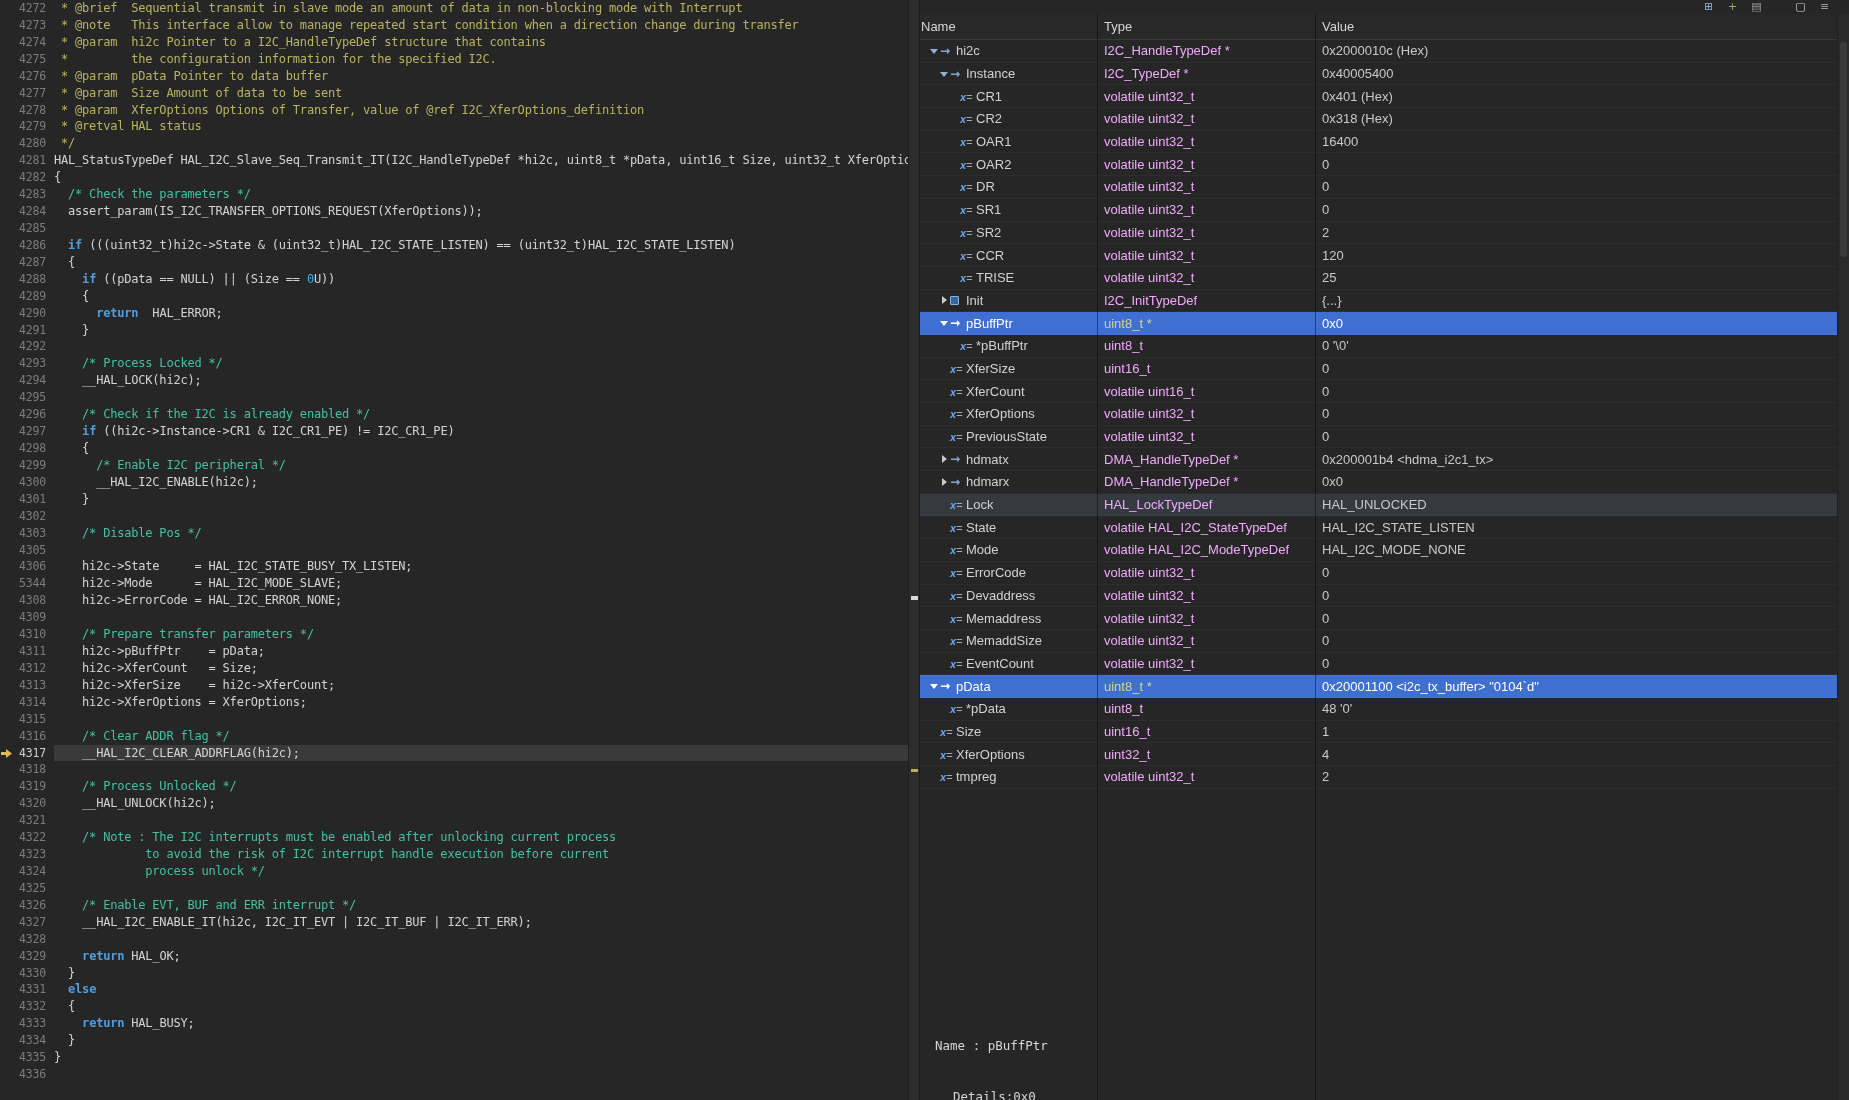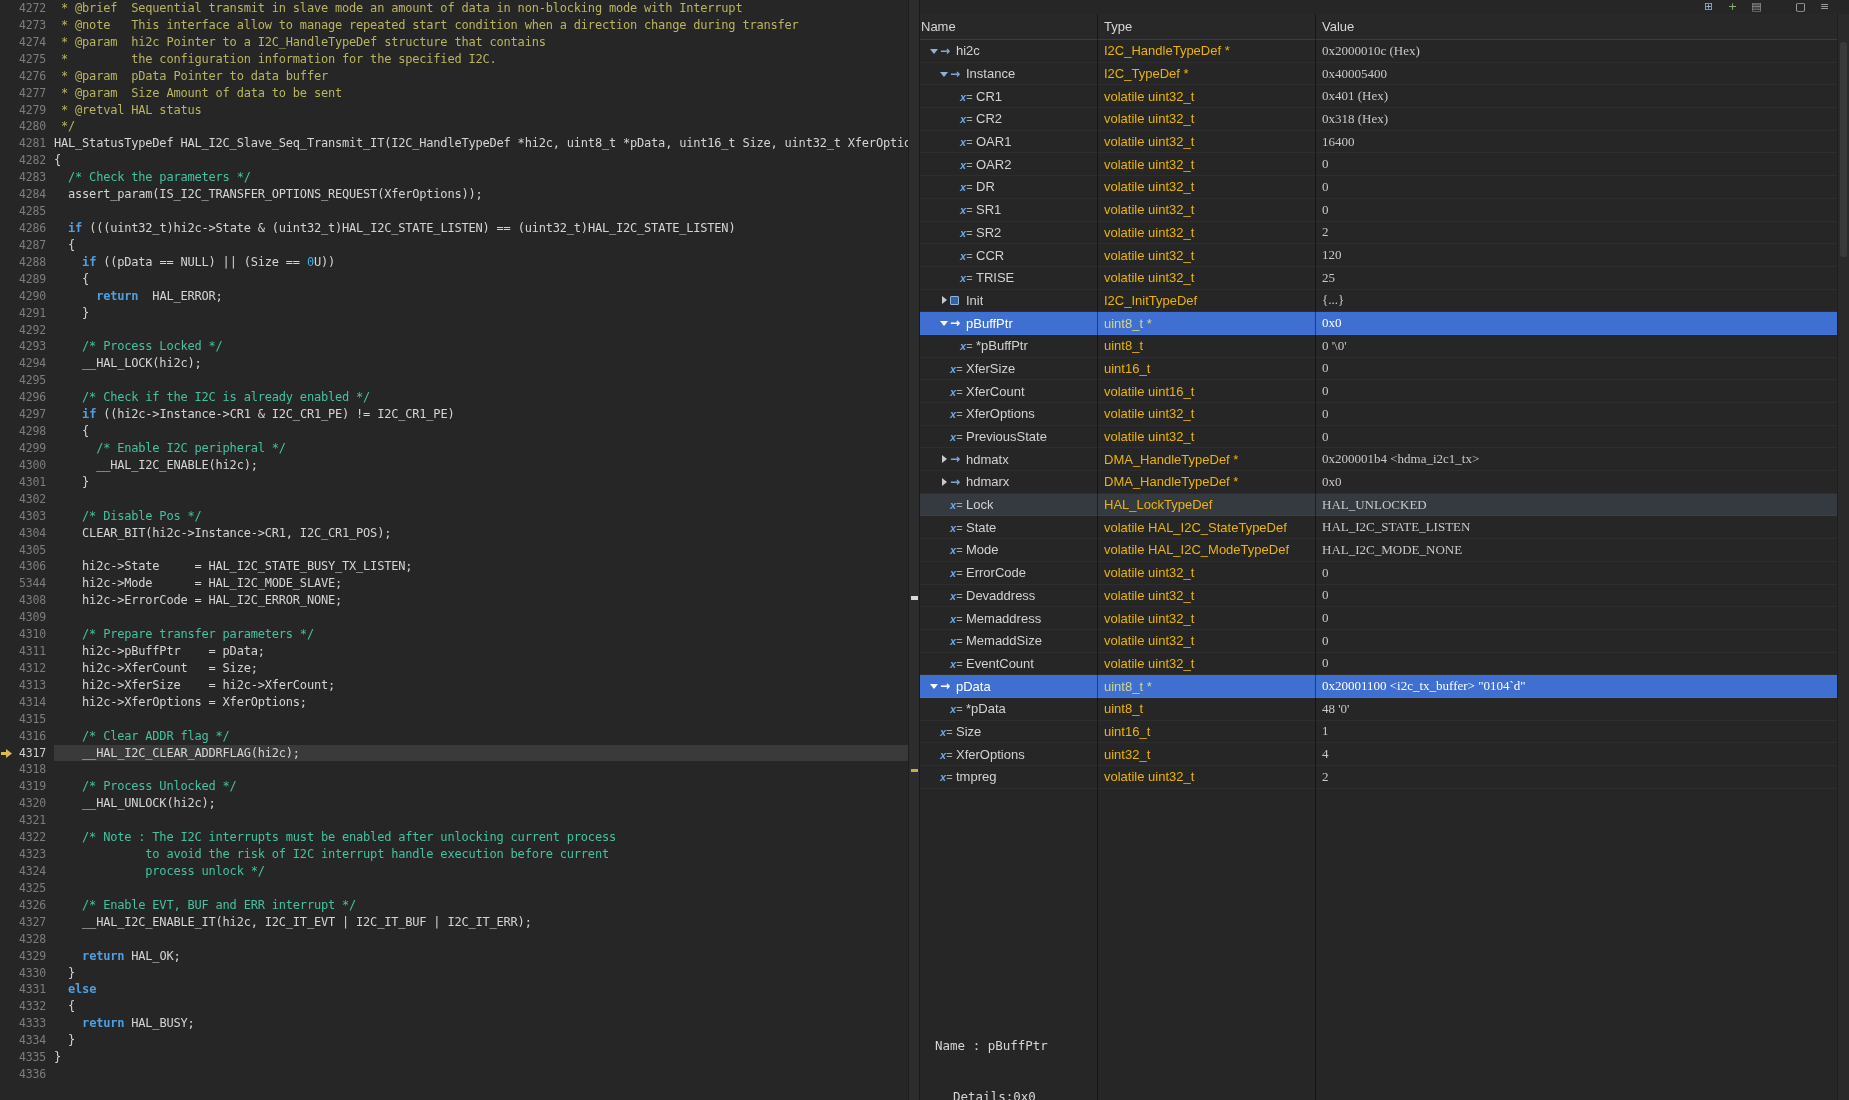--- a/index.html
+++ b/index.html
@@ -40,22 +40,22 @@
   .col-sep { position:absolute; top:14px; bottom:0; width:1px; background:rgba(0,0,0,0.45); z-index:5; }
   .col-sep.s1 { left:177px; }
   .col-sep.s2 { left:395px; }
 
   .var-rows { position:absolute; top:40px; left:0; right:12px; }
   .var-row { position:relative; height:22.7px; font-size:13px; color:#d2d2d2; border-bottom:1px solid rgba(255,255,255,0.035); }
   .var-row.selected { background:#3f6fd1; color:#ffffff; }
   .var-row.hovered  { background:#343a40; }
   .cell { display:flex; align-items:center; overflow:hidden; white-space:nowrap; }
   .cell-name  { position:absolute; left:0; top:0; bottom:0; width:177px; }
-  .cell-type  { position:absolute; left:184px; top:0; bottom:0; width:208px; color:#eab308; }
-  .cell-value { position:absolute; left:402px; top:0; bottom:0; right:4px; color:#c9c9c9;font-family:Liberation Serif, serif; }
+  .cell-type  { position:absolute; left:184px; top:0; bottom:0; width:208px; color:#f0abfc; }
+  .cell-value { position:absolute; left:402px; top:0; bottom:0; right:4px; color:#c9c9c9; }
   .var-row.selected .cell-type  { color:#d2d68c; }
   .var-row.selected .cell-value { color:#ffffff; }
 
   .tri { position:relative; width:12px; height:12px; flex:none; }
   .tri.open::after   { content:""; position:absolute; left:2px; top:4px; border-left:4px solid transparent; border-right:4px solid transparent; border-top:5px solid #8fb0d8; }
   .tri.closed::after { content:""; position:absolute; left:4px; top:2px; border-top:4px solid transparent; border-bottom:4px solid transparent; border-left:5px solid #c9c9c9; }
   .var-row.selected .tri.open::after { border-top-color:#ffffff; }
 
   .icon { width:16px; flex:none; text-align:left; }
   .icon-ptr { color:#7ea7d8; font-family:"DejaVu Sans",sans-serif; font-size:12px; font-weight:bold; }
@@ -77,20 +77,21 @@
 <div class="app">
 
   <div class="editor">
     <div class="code-lines">
         <div class="code-line"><span class="gutter-arrow"></span><span class="line-number">4272</span><span class="line-text"><span class="tok-d"> * @brief  Sequential transmit in slave mode an amount of data in non-blocking mode with Interrupt</span></span></div>
         <div class="code-line"><span class="gutter-arrow"></span><span class="line-number">4273</span><span class="line-text"><span class="tok-d"> * @note   This interface allow to manage repeated start condition when a direction change during transfer</span></span></div>
         <div class="code-line"><span class="gutter-arrow"></span><span class="line-number">4274</span><span class="line-text"><span class="tok-d"> * @param  hi2c Pointer to a I2C_HandleTypeDef structure that contains</span></span></div>
         <div class="code-line"><span class="gutter-arrow"></span><span class="line-number">4275</span><span class="line-text"><span class="tok-d"> *         the configuration information for the specified I2C.</span></span></div>
         <div class="code-line"><span class="gutter-arrow"></span><span class="line-number">4276</span><span class="line-text"><span class="tok-d"> * @param  pData Pointer to data buffer</span></span></div>
         <div class="code-line"><span class="gutter-arrow"></span><span class="line-number">4277</span><span class="line-text"><span class="tok-d"> * @param  Size Amount of data to be sent</span></span></div>
+        <div class="code-line"><span class="gutter-arrow"></span><span class="line-number">4278</span><span class="line-text"><span class="tok-d"> * @param  XferOptions Options of Transfer, value of @ref I2C_XferOptions_definition</span></span></div>
         <div class="code-line"><span class="gutter-arrow"></span><span class="line-number">4279</span><span class="line-text"><span class="tok-d"> * @retval HAL status</span></span></div>
         <div class="code-line"><span class="gutter-arrow"></span><span class="line-number">4280</span><span class="line-text"><span class="tok-d"> */</span></span></div>
         <div class="code-line"><span class="gutter-arrow"></span><span class="line-number">4281</span><span class="line-text"><span class="tok-p">HAL_StatusTypeDef HAL_I2C_Slave_Seq_Transmit_IT(I2C_HandleTypeDef *hi2c, uint8_t *pData, uint16_t Size, uint32_t XferOptions)</span></span></div>
         <div class="code-line"><span class="gutter-arrow"></span><span class="line-number">4282</span><span class="line-text"><span class="tok-p">{</span></span></div>
         <div class="code-line"><span class="gutter-arrow"></span><span class="line-number">4283</span><span class="line-text"><span class="tok-c">  /* Check the parameters */</span></span></div>
         <div class="code-line"><span class="gutter-arrow"></span><span class="line-number">4284</span><span class="line-text"><span class="tok-p">  assert_param(IS_I2C_TRANSFER_OPTIONS_REQUEST(XferOptions));</span></span></div>
         <div class="code-line"><span class="gutter-arrow"></span><span class="line-number">4285</span><span class="line-text"></span></div>
         <div class="code-line"><span class="gutter-arrow"></span><span class="line-number">4286</span><span class="line-text"><span class="tok-p">  </span><span class="tok-k">if</span><span class="tok-p"> (((uint32_t)hi2c-&gt;State &amp; (uint32_t)HAL_I2C_STATE_LISTEN) == (uint32_t)HAL_I2C_STATE_LISTEN)</span></span></div>
         <div class="code-line"><span class="gutter-arrow"></span><span class="line-number">4287</span><span class="line-text"><span class="tok-p">  {</span></span></div>
         <div class="code-line"><span class="gutter-arrow"></span><span class="line-number">4288</span><span class="line-text"><span class="tok-p">    </span><span class="tok-k">if</span><span class="tok-p"> ((pData == NULL) || (Size == </span><span class="tok-m">0</span><span class="tok-p">U))</span></span></div>
@@ -102,21 +103,20 @@
         <div class="code-line"><span class="gutter-arrow"></span><span class="line-number">4294</span><span class="line-text"><span class="tok-p">    __HAL_LOCK(hi2c);</span></span></div>
         <div class="code-line"><span class="gutter-arrow"></span><span class="line-number">4295</span><span class="line-text"></span></div>
         <div class="code-line"><span class="gutter-arrow"></span><span class="line-number">4296</span><span class="line-text"><span class="tok-c">    /* Check if the I2C is already enabled */</span></span></div>
         <div class="code-line"><span class="gutter-arrow"></span><span class="line-number">4297</span><span class="line-text"><span class="tok-p">    </span><span class="tok-k">if</span><span class="tok-p"> ((hi2c-&gt;Instance-&gt;CR1 &amp; I2C_CR1_PE) != I2C_CR1_PE)</span></span></div>
         <div class="code-line"><span class="gutter-arrow"></span><span class="line-number">4298</span><span class="line-text"><span class="tok-p">    {</span></span></div>
         <div class="code-line"><span class="gutter-arrow"></span><span class="line-number">4299</span><span class="line-text"><span class="tok-c">      /* Enable I2C peripheral */</span></span></div>
         <div class="code-line"><span class="gutter-arrow"></span><span class="line-number">4300</span><span class="line-text"><span class="tok-p">      __HAL_I2C_ENABLE(hi2c);</span></span></div>
         <div class="code-line"><span class="gutter-arrow"></span><span class="line-number">4301</span><span class="line-text"><span class="tok-p">    }</span></span></div>
         <div class="code-line"><span class="gutter-arrow"></span><span class="line-number">4302</span><span class="line-text"></span></div>
         <div class="code-line"><span class="gutter-arrow"></span><span class="line-number">4303</span><span class="line-text"><span class="tok-c">    /* Disable Pos */</span></span></div>
-        <div class="code-line"><span class="gutter-arrow"></span><span class="line-number">4304</span><span class="line-text"><span class="tok-p">    CLEAR_BIT(hi2c-&gt;Instance-&gt;CR1, I2C_CR1_POS);</span></span></div>
         <div class="code-line"><span class="gutter-arrow"></span><span class="line-number">4305</span><span class="line-text"></span></div>
         <div class="code-line"><span class="gutter-arrow"></span><span class="line-number">4306</span><span class="line-text"><span class="tok-p">    hi2c-&gt;State     = HAL_I2C_STATE_BUSY_TX_LISTEN;</span></span></div>
         <div class="code-line"><span class="gutter-arrow"></span><span class="line-number">5344</span><span class="line-text"><span class="tok-p">    hi2c-&gt;Mode      = HAL_I2C_MODE_SLAVE;</span></span></div>
         <div class="code-line"><span class="gutter-arrow"></span><span class="line-number">4308</span><span class="line-text"><span class="tok-p">    hi2c-&gt;ErrorCode = HAL_I2C_ERROR_NONE;</span></span></div>
         <div class="code-line"><span class="gutter-arrow"></span><span class="line-number">4309</span><span class="line-text"></span></div>
         <div class="code-line"><span class="gutter-arrow"></span><span class="line-number">4310</span><span class="line-text"><span class="tok-c">    /* Prepare transfer parameters */</span></span></div>
         <div class="code-line"><span class="gutter-arrow"></span><span class="line-number">4311</span><span class="line-text"><span class="tok-p">    hi2c-&gt;pBuffPtr    = pData;</span></span></div>
         <div class="code-line"><span class="gutter-arrow"></span><span class="line-number">4312</span><span class="line-text"><span class="tok-p">    hi2c-&gt;XferCount   = Size;</span></span></div>
         <div class="code-line"><span class="gutter-arrow"></span><span class="line-number">4313</span><span class="line-text"><span class="tok-p">    hi2c-&gt;XferSize    = hi2c-&gt;XferCount;</span></span></div>
         <div class="code-line"><span class="gutter-arrow"></span><span class="line-number">4314</span><span class="line-text"><span class="tok-p">    hi2c-&gt;XferOptions = XferOptions;</span></span></div>

